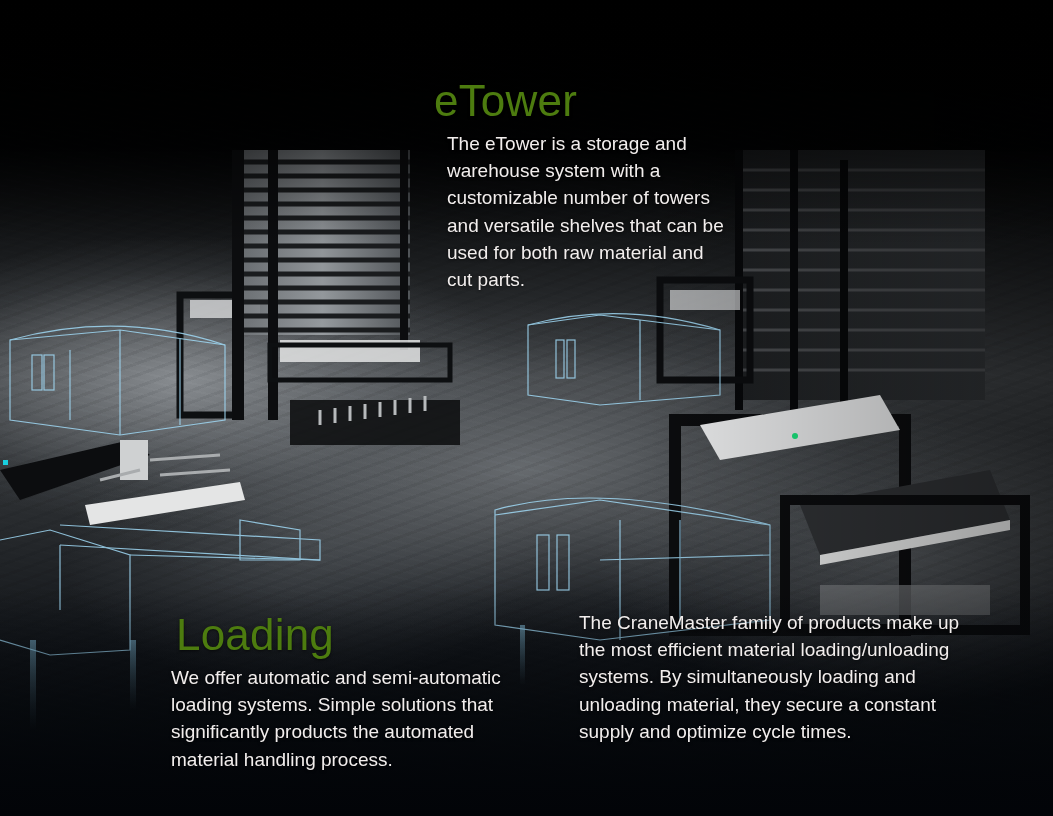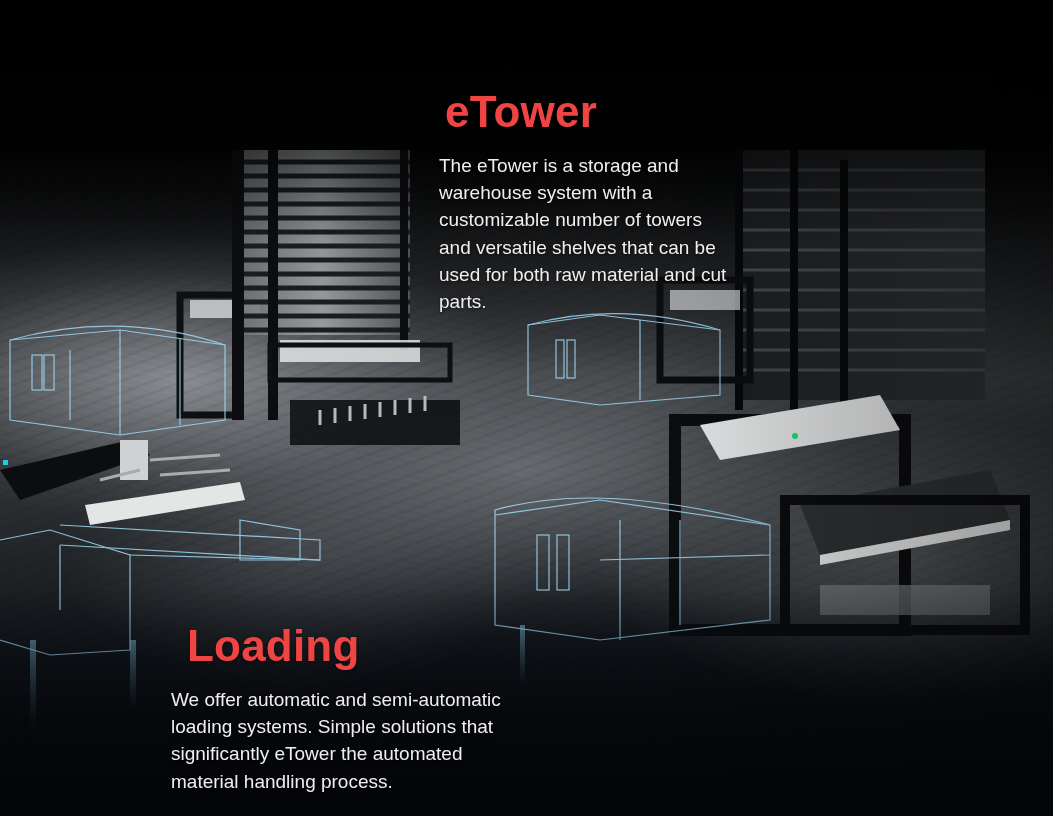--- a/index.html
+++ b/index.html
@@ -29,28 +29,28 @@
     position: absolute; inset: 0;
     background:
       linear-gradient(180deg, rgba(0,0,0,0.95) 0%, rgba(0,0,0,0.7) 14%, rgba(0,0,0,0) 30%),
       linear-gradient(0deg, rgba(2,4,8,0.96) 0%, rgba(3,6,10,0.75) 10%, rgba(0,0,0,0) 28%),
       linear-gradient(90deg, rgba(0,0,0,0.0) 60%, rgba(0,0,0,0.35) 100%);
   }
   svg.art { position: absolute; left: 0; top: 0; }
 
   .block { position: absolute; color: #f4efee; text-shadow: 0 1px 3px rgba(0,0,0,0.6); }
   .block h2 {
-    margin: 16px; font-weight: 700; font-size: 44px; line-height: 48px; letter-spacing: 0.2px;
-    color: #ef4444;
+    margin: 5px; font-weight: 400; font-size: 44px; line-height: 48px; letter-spacing: 0.2px;
+    color: #4d7c0f;
   }
   .block p {
     margin: 0; font-size: 19px; line-height: 27.2px; color: #f2eeed;
   }
   #b-etower { left: 429px; top: 72px; width: 300px; }
-  #b-etower p { margin-left: 10px; margin-top: 2px; }
+  #b-etower p { margin-left: 18px; margin-top: 2px; }
   #b-loading { left: 171px; top: 606px; width: 360px; }
   #b-loading p { margin-top: 2px; }
   #b-crane { left: 570px; top: 606px; width: 420px; }
   #b-crane p { margin-left: 9px; margin-top: 3px; }
 </style>
 </head>
 <body>
 
 <div class="scene">
   <div class="floor"></div>
@@ -192,17 +192,18 @@
   <div class="vignette"></div>
 </div>
 
 <section class="block" id="b-etower">
   <h2>eTower</h2>
   <p>The eTower is a storage and warehouse system with a customizable number of towers and versatile shelves that can be used for both raw material and cut parts.</p>
 </section>
 
 <section class="block" id="b-loading">
   <h2>Loading</h2>
-  <p>We offer automatic and semi-automatic loading systems. Simple solutions that significantly eTower the automated material handling process.</p>
+  <p>We offer automatic and semi-automatic loading systems. Simple solutions that significantly products the automated material handling process.</p>
 </section>
 
 <section class="block" id="b-crane">
+  <p>The CraneMaster family of products make up the most efficient material loading/unloading systems. By simultaneously loading and unloading material, they secure a constant supply and optimize cycle times.</p>
 </section>
 
 </body></html>

